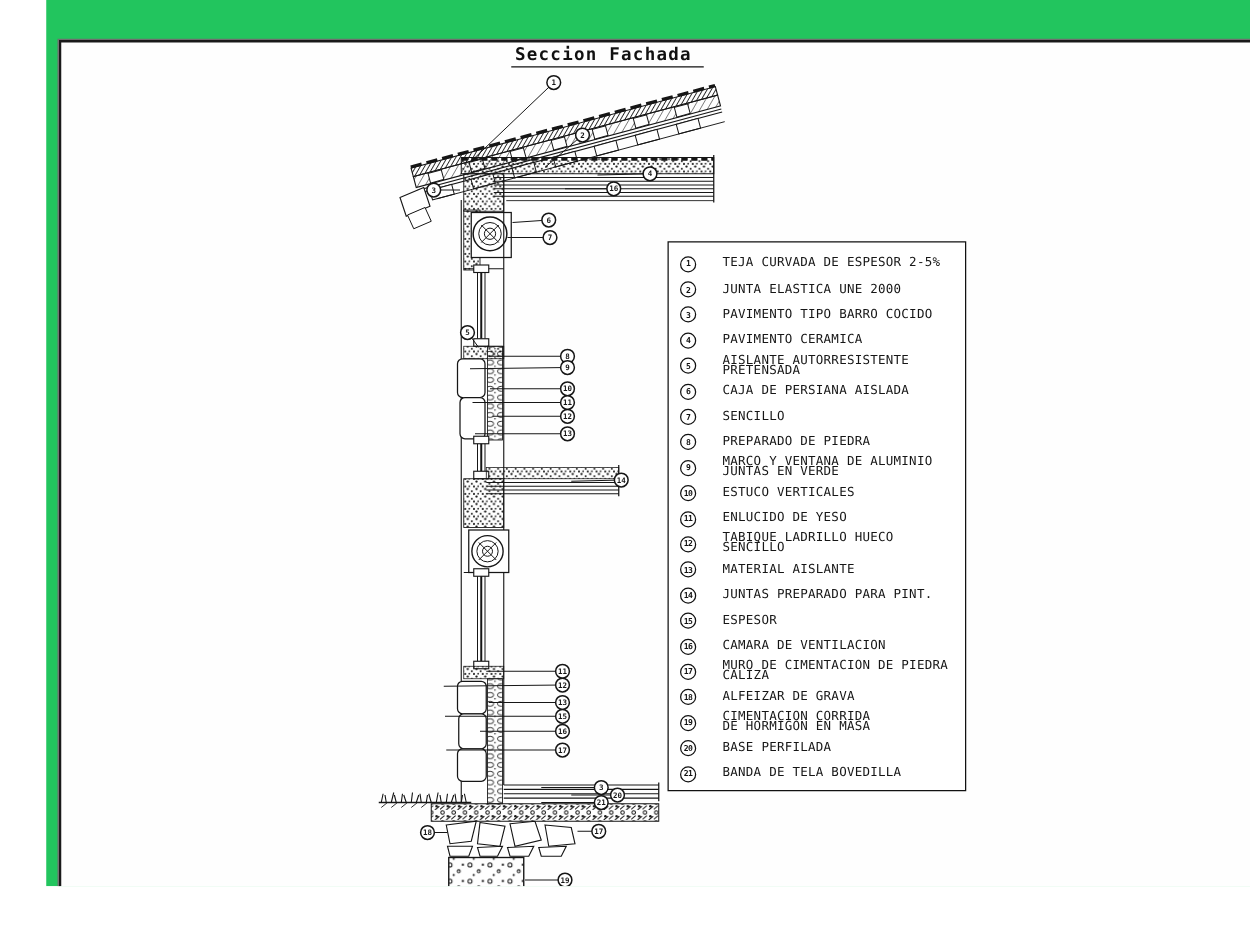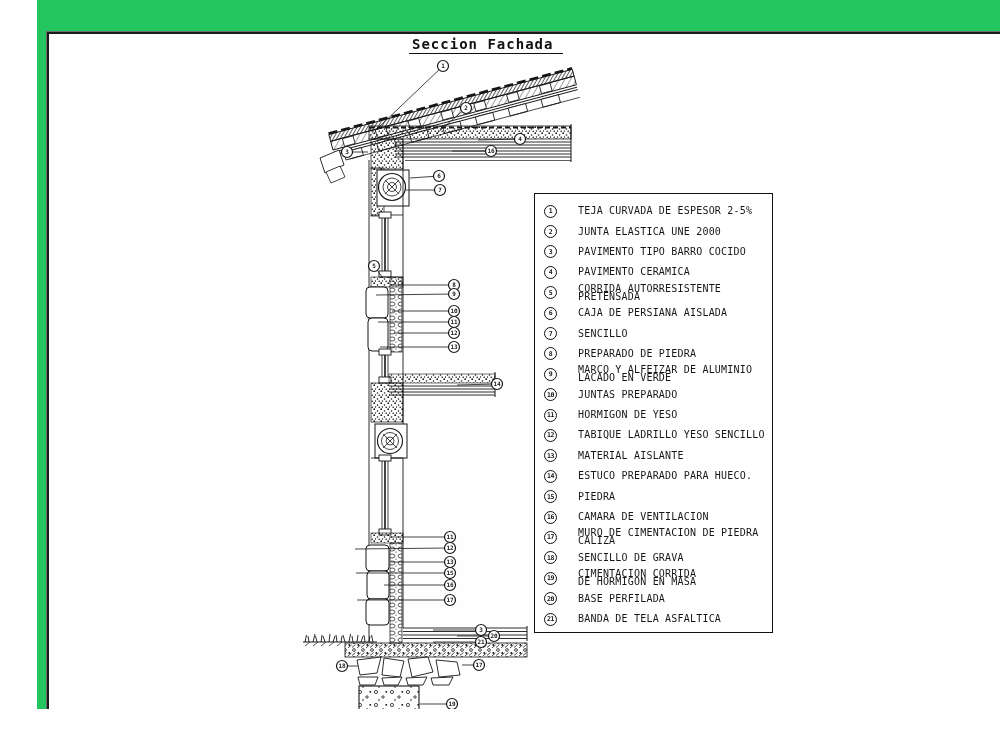--- a/index.html
+++ b/index.html
@@ -309,99 +309,99 @@
     <span class="lg-txt">PAVIMENTO TIPO BARRO COCIDO</span>
   </div>
 
   <div class="lg-row">
     <span class="lg-num">4</span>
     <span class="lg-txt">PAVIMENTO CERAMICA</span>
   </div>
 
   <div class="lg-row">
     <span class="lg-num">5</span>
-    <span class="lg-txt">CORRIDA AUTORRESISTENTE PRETENSADA</span>
+    <span class="lg-txt">AISLANTE AUTORRESISTENTE PRETENSADA</span>
   </div>
 
   <div class="lg-row">
     <span class="lg-num">6</span>
     <span class="lg-txt">CAJA DE PERSIANA AISLADA</span>
   </div>
 
   <div class="lg-row">
     <span class="lg-num">7</span>
     <span class="lg-txt">SENCILLO</span>
   </div>
 
   <div class="lg-row">
     <span class="lg-num">8</span>
     <span class="lg-txt">PREPARADO DE PIEDRA</span>
   </div>
 
   <div class="lg-row">
     <span class="lg-num">9</span>
-    <span class="lg-txt">MARCO Y ALFEIZAR DE ALUMINIO LACADO EN VERDE</span>
+    <span class="lg-txt">MARCO Y VENTANA DE ALUMINIO JUNTAS EN VERDE</span>
   </div>
 
   <div class="lg-row">
     <span class="lg-num">10</span>
-    <span class="lg-txt">JUNTAS PREPARADO</span>
+    <span class="lg-txt">ESTUCO VERTICALES</span>
   </div>
 
   <div class="lg-row">
     <span class="lg-num">11</span>
-    <span class="lg-txt">HORMIGON DE YESO</span>
+    <span class="lg-txt">ENLUCIDO DE YESO</span>
   </div>
 
   <div class="lg-row">
     <span class="lg-num">12</span>
-    <span class="lg-txt">TABIQUE LADRILLO YESO SENCILLO</span>
+    <span class="lg-txt">TABIQUE LADRILLO HUECO SENCILLO</span>
   </div>
 
   <div class="lg-row">
     <span class="lg-num">13</span>
     <span class="lg-txt">MATERIAL AISLANTE</span>
   </div>
 
   <div class="lg-row">
     <span class="lg-num">14</span>
-    <span class="lg-txt">ESTUCO PREPARADO PARA HUECO.</span>
+    <span class="lg-txt">JUNTAS PREPARADO PARA PINT.</span>
   </div>
 
   <div class="lg-row">
     <span class="lg-num">15</span>
-    <span class="lg-txt">PIEDRA</span>
+    <span class="lg-txt">ESPESOR</span>
   </div>
 
   <div class="lg-row">
     <span class="lg-num">16</span>
     <span class="lg-txt">CAMARA DE VENTILACION</span>
   </div>
 
   <div class="lg-row">
     <span class="lg-num">17</span>
     <span class="lg-txt">MURO DE CIMENTACION DE PIEDRA CALIZA</span>
   </div>
 
   <div class="lg-row">
     <span class="lg-num">18</span>
-    <span class="lg-txt">SENCILLO DE GRAVA</span>
+    <span class="lg-txt">ALFEIZAR DE GRAVA</span>
   </div>
 
   <div class="lg-row">
     <span class="lg-num">19</span>
     <span class="lg-txt">CIMENTACION CORRIDA
 DE HORMIGON EN MASA</span>
   </div>
 
   <div class="lg-row">
     <span class="lg-num">20</span>
     <span class="lg-txt">BASE PERFILADA</span>
   </div>
 
   <div class="lg-row">
     <span class="lg-num">21</span>
-    <span class="lg-txt">BANDA DE TELA ASFALTICA</span>
+    <span class="lg-txt">BANDA DE TELA BOVEDILLA</span>
   </div>
 </div>
 
   </div>
 </div>
 
 </body></html>

